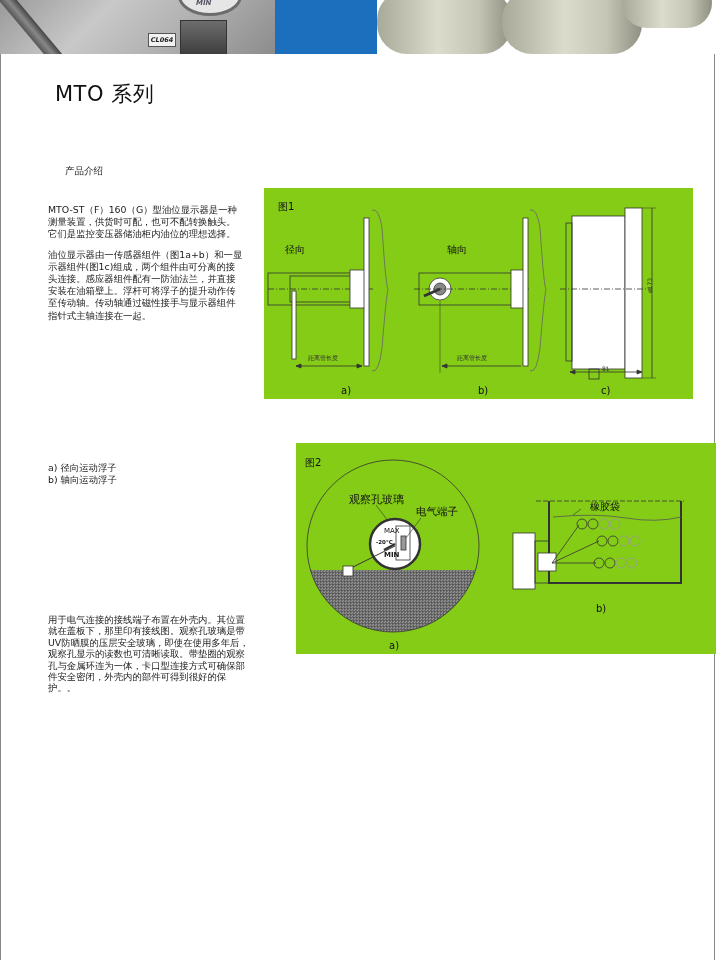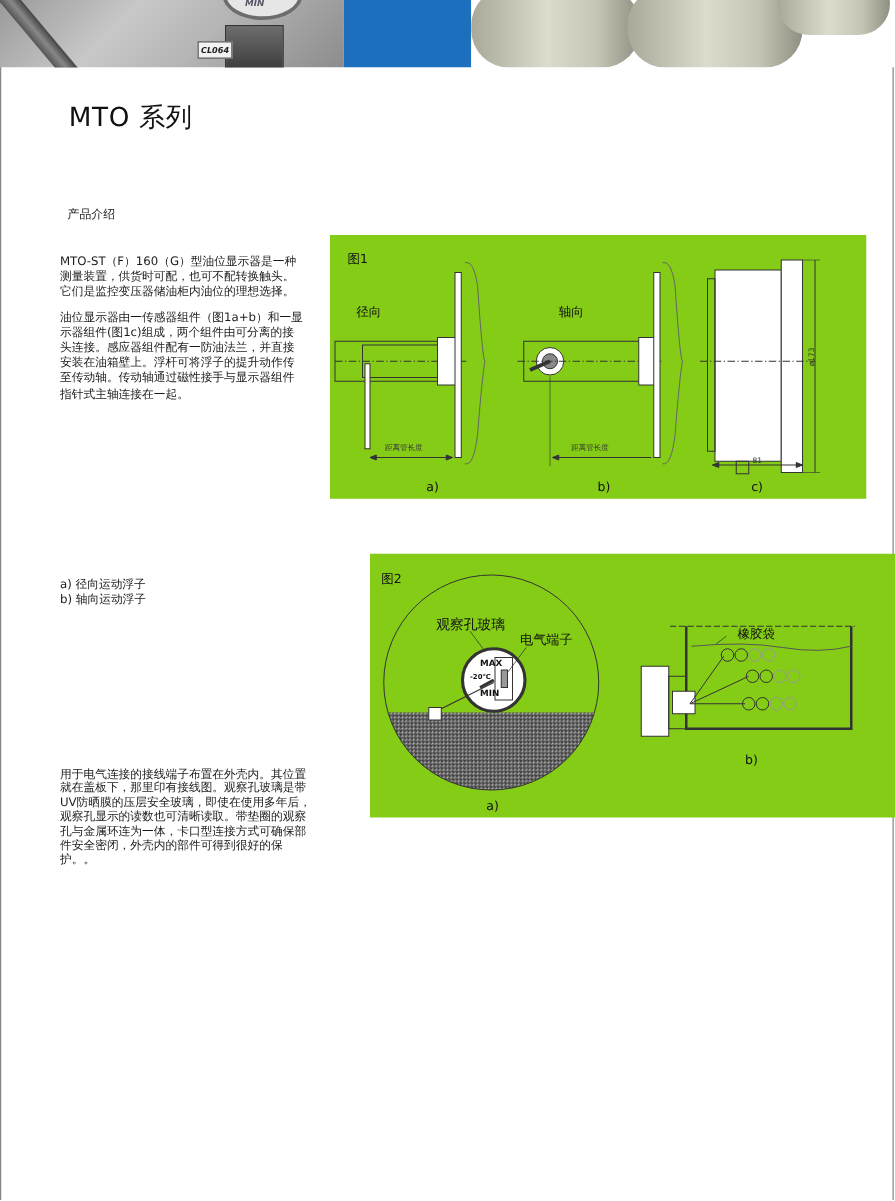--- a/index.html
+++ b/index.html
@@ -31,32 +31,32 @@
   .banner-photo-left .gauge-label {
     position: absolute; left: 196px; top: -1px; font-size: 7px; font-weight: bold; color: #556; font-style: italic;
   }
   .banner-photo-left .box {
     position: absolute; left: 180px; top: 20px; width: 45px; height: 34px;
     background: linear-gradient(180deg,#6d6d6d,#3d3d3d); border: 1px solid #333;
   }
   .banner-photo-left .tag {
     position: absolute; left: 148px; top: 33px; width: 26px; height: 12px;
     background: #f2f2f2; border: 1px solid #555; font-size: 6.5px; font-weight: bold;
-    text-align: center; line-height: 12px; color: #222; font-style: italic; margin-left: 10px;
+    text-align: center; line-height: 12px; color: #222; font-style: italic;
   }
   .banner-blue { position: absolute; left: 275px; top: 0; width: 102px; height: 54px; background: #1c6fbd; }
   .banner-photo-right {
     position: absolute; left: 377px; top: 0; width: 339px; height: 54px;
     background: #ffffff;
   }
   .roll { position: absolute; top: -10px; height: 64px; border-radius: 30px;
     background: linear-gradient(90deg,#a9a99a 0%,#dcdccc 45%,#c5c5b5 75%,#8f8f82 100%); }
 
   .title { position: absolute; left: 55px; top: 80px; font-size: 21px; color: #111; letter-spacing: 0.5px; }
-  .section-label { position: absolute; left: 54px; top: 165px; font-size: 9.5px; color: #222; }
+  .section-label { position: absolute; left: 65px; top: 165px; font-size: 9.5px; color: #222; }
 
   .body-text { position: absolute; font-size: 9.4px; line-height: 12.2px; color: #1a1a1a; width: 200px; margin-top: 16px; }
   .body-text p { margin: 0 0 8px 0; }
   .tight { line-height: 11.4px; }
 
   .fig { position: absolute; background: #84cc16; }
   .fig-label { position: absolute; font-size: 10px; color: #111; }
   .sub-label { position: absolute; font-size: 10px; color: #111; }
   .dim-text { position: absolute; font-size: 6px; color: #333; }
   svg { position: absolute; left: 0; top: 0; }
@@ -190,19 +190,19 @@
       <circle cx="328" cy="98" r="5" stroke="#999"></circle>
       <circle cx="339" cy="98" r="5" stroke="#999"></circle>
     <circle cx="303" cy="120" r="5"></circle>
       <circle cx="314" cy="120" r="5"></circle>
       <circle cx="325" cy="120" r="5" stroke="#999"></circle>
       <circle cx="336" cy="120" r="5" stroke="#999"></circle>
     <line x1="285" y1="66" x2="277" y2="72" stroke-width="0.6"></line>
   </svg>
   <div class="fig-label" style="left:53px; top:49px; font-size:11px;font-family:Liberation Serif, serif;">观察孔玻璃</div>
   <div class="fig-label" style="left:120px; top:62px; font-size:10.5px;">电气端子</div>
-  <div style="position:absolute; left:88px; top:84px; font-size:7px; font-weight:bold;">MAX</div>
+  <div style="position:absolute; left:88px; top:84px; font-size:7px; font-weight:normal;">MAX</div>
   <div style="position:absolute; left:80px; top:96px; font-size:5.5px; font-weight:bold;">-20°C</div>
   <div style="position:absolute; left:88px; top:108px; font-size:7px; font-weight:bold;">MIN</div>
   <div class="fig-label" style="left:294px; top:57px; font-size:10px;">橡胶袋</div>
   <div class="sub-label" style="left:93px; top:197px;">a)</div>
   <div class="sub-label" style="left:300px; top:160px;">b)</div>
 </div>
 
 </body></html>

